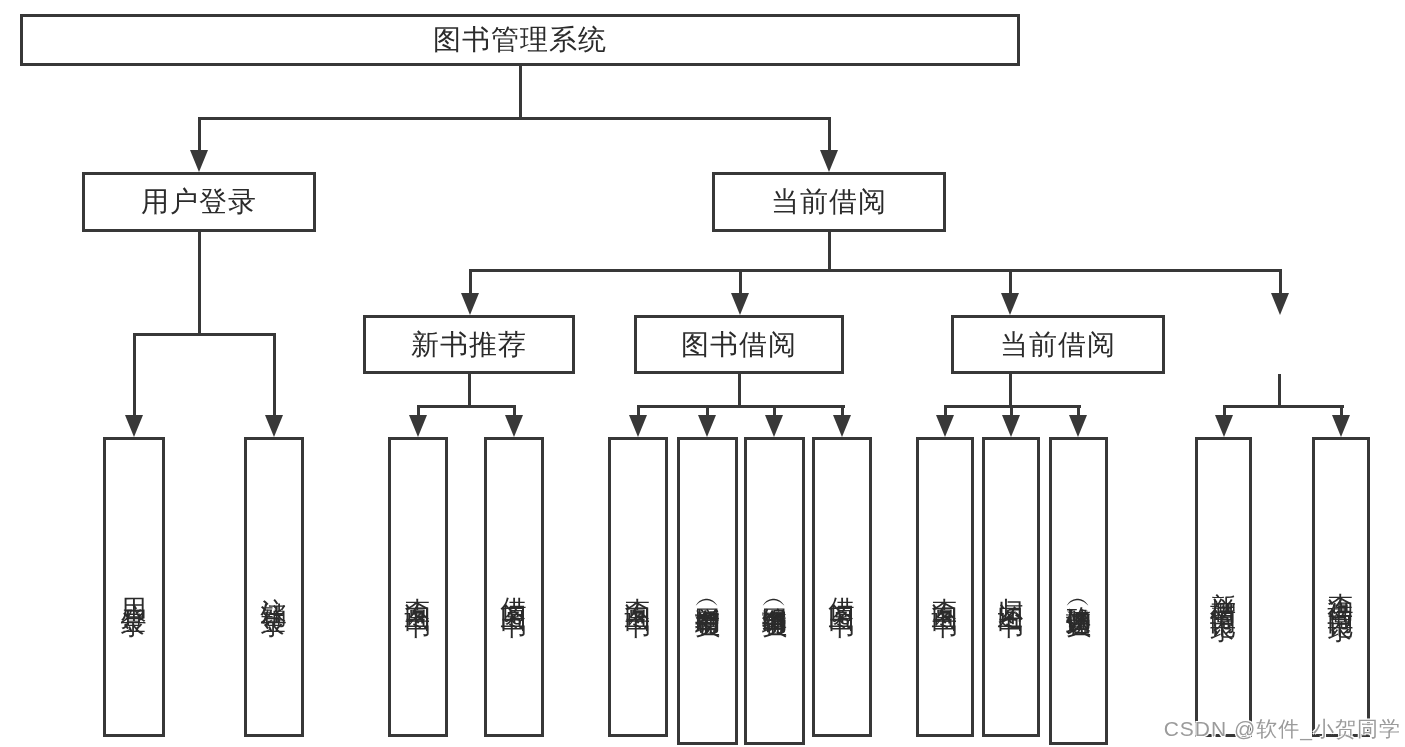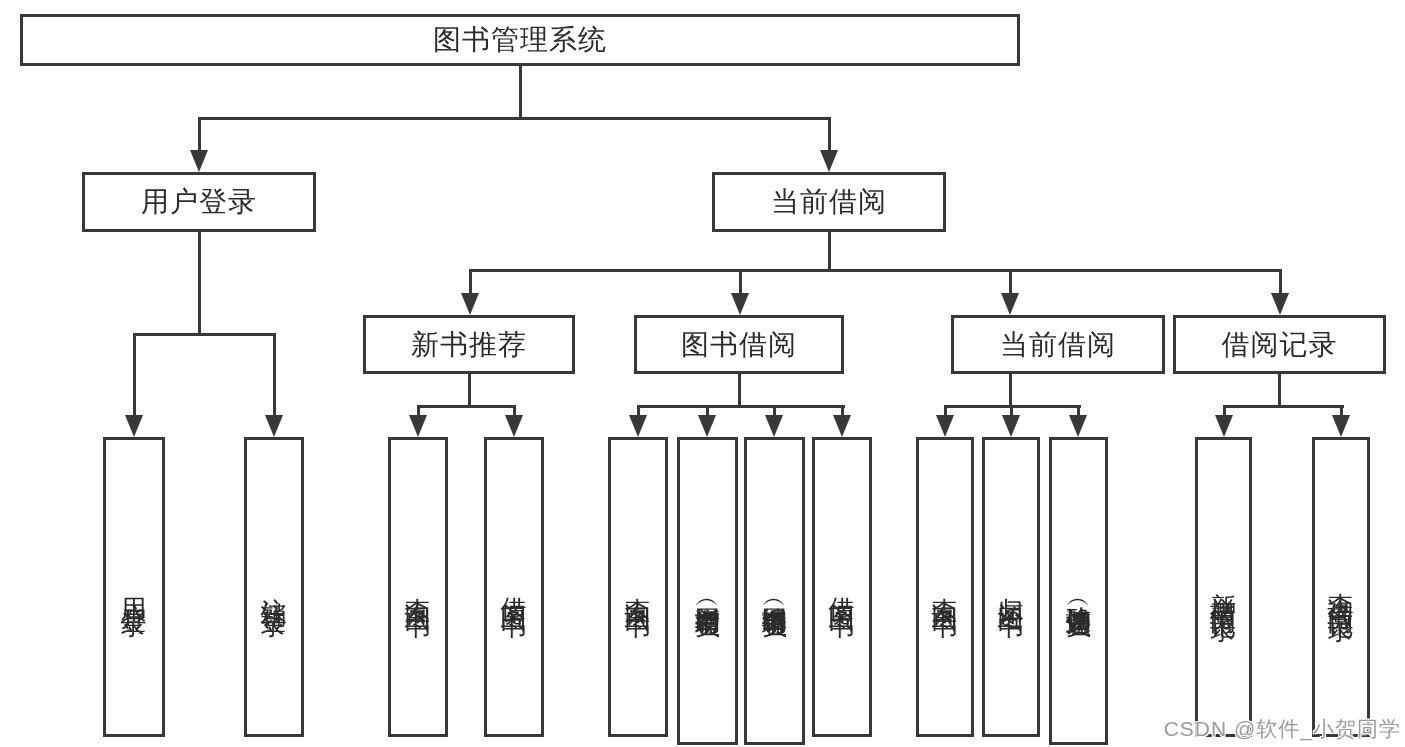--- a/index.html
+++ b/index.html
@@ -85,23 +85,20 @@
 
   <div class="node hnode" style="left:363px;top:315px;width:212px;height:59px;text-align:center;">
     <span>新书推荐</span>
   </div>
   <div class="node hnode" style="left:634px;top:315px;width:210px;height:59px;">
     <span>图书借阅</span>
   </div>
   <div class="node hnode" style="left:951px;top:315px;width:214px;height:59px;font-family:Liberation Serif, serif;">
     <span>当前借阅</span>
   </div>
-  <div class="node hnode" style="left:1173px;top:315px;width:213px;height:59px;">
-    <span>借阅记录</span>
-  </div>
 
   <div class="line v" style="left:468px;top:374px;height:33px;"></div>
   <div class="line h" style="left:417px;top:405px;width:99px;"></div>
   <div class="line v" style="left:417px;top:405px;height:12px;"></div>
   <div class="arrow" style="left:409px;top:415px;"></div>
   <div class="line v" style="left:513px;top:405px;height:12px;"></div>
   <div class="arrow" style="left:505px;top:415px;"></div>
 
   <div class="line v" style="left:738px;top:374px;height:33px;"></div>
   <div class="line h" style="left:637px;top:405px;width:208px;"></div>

